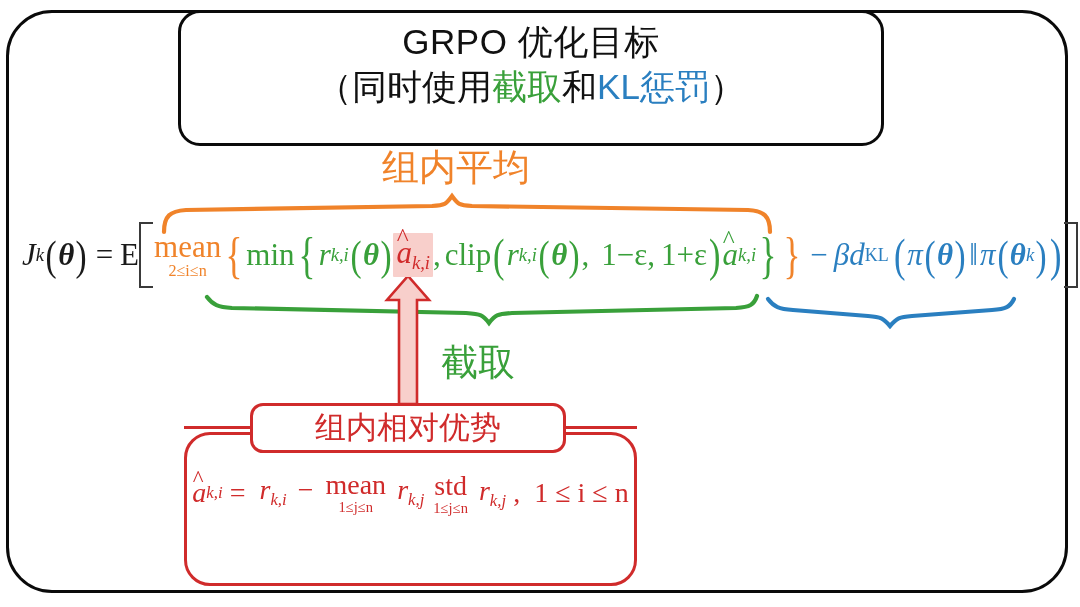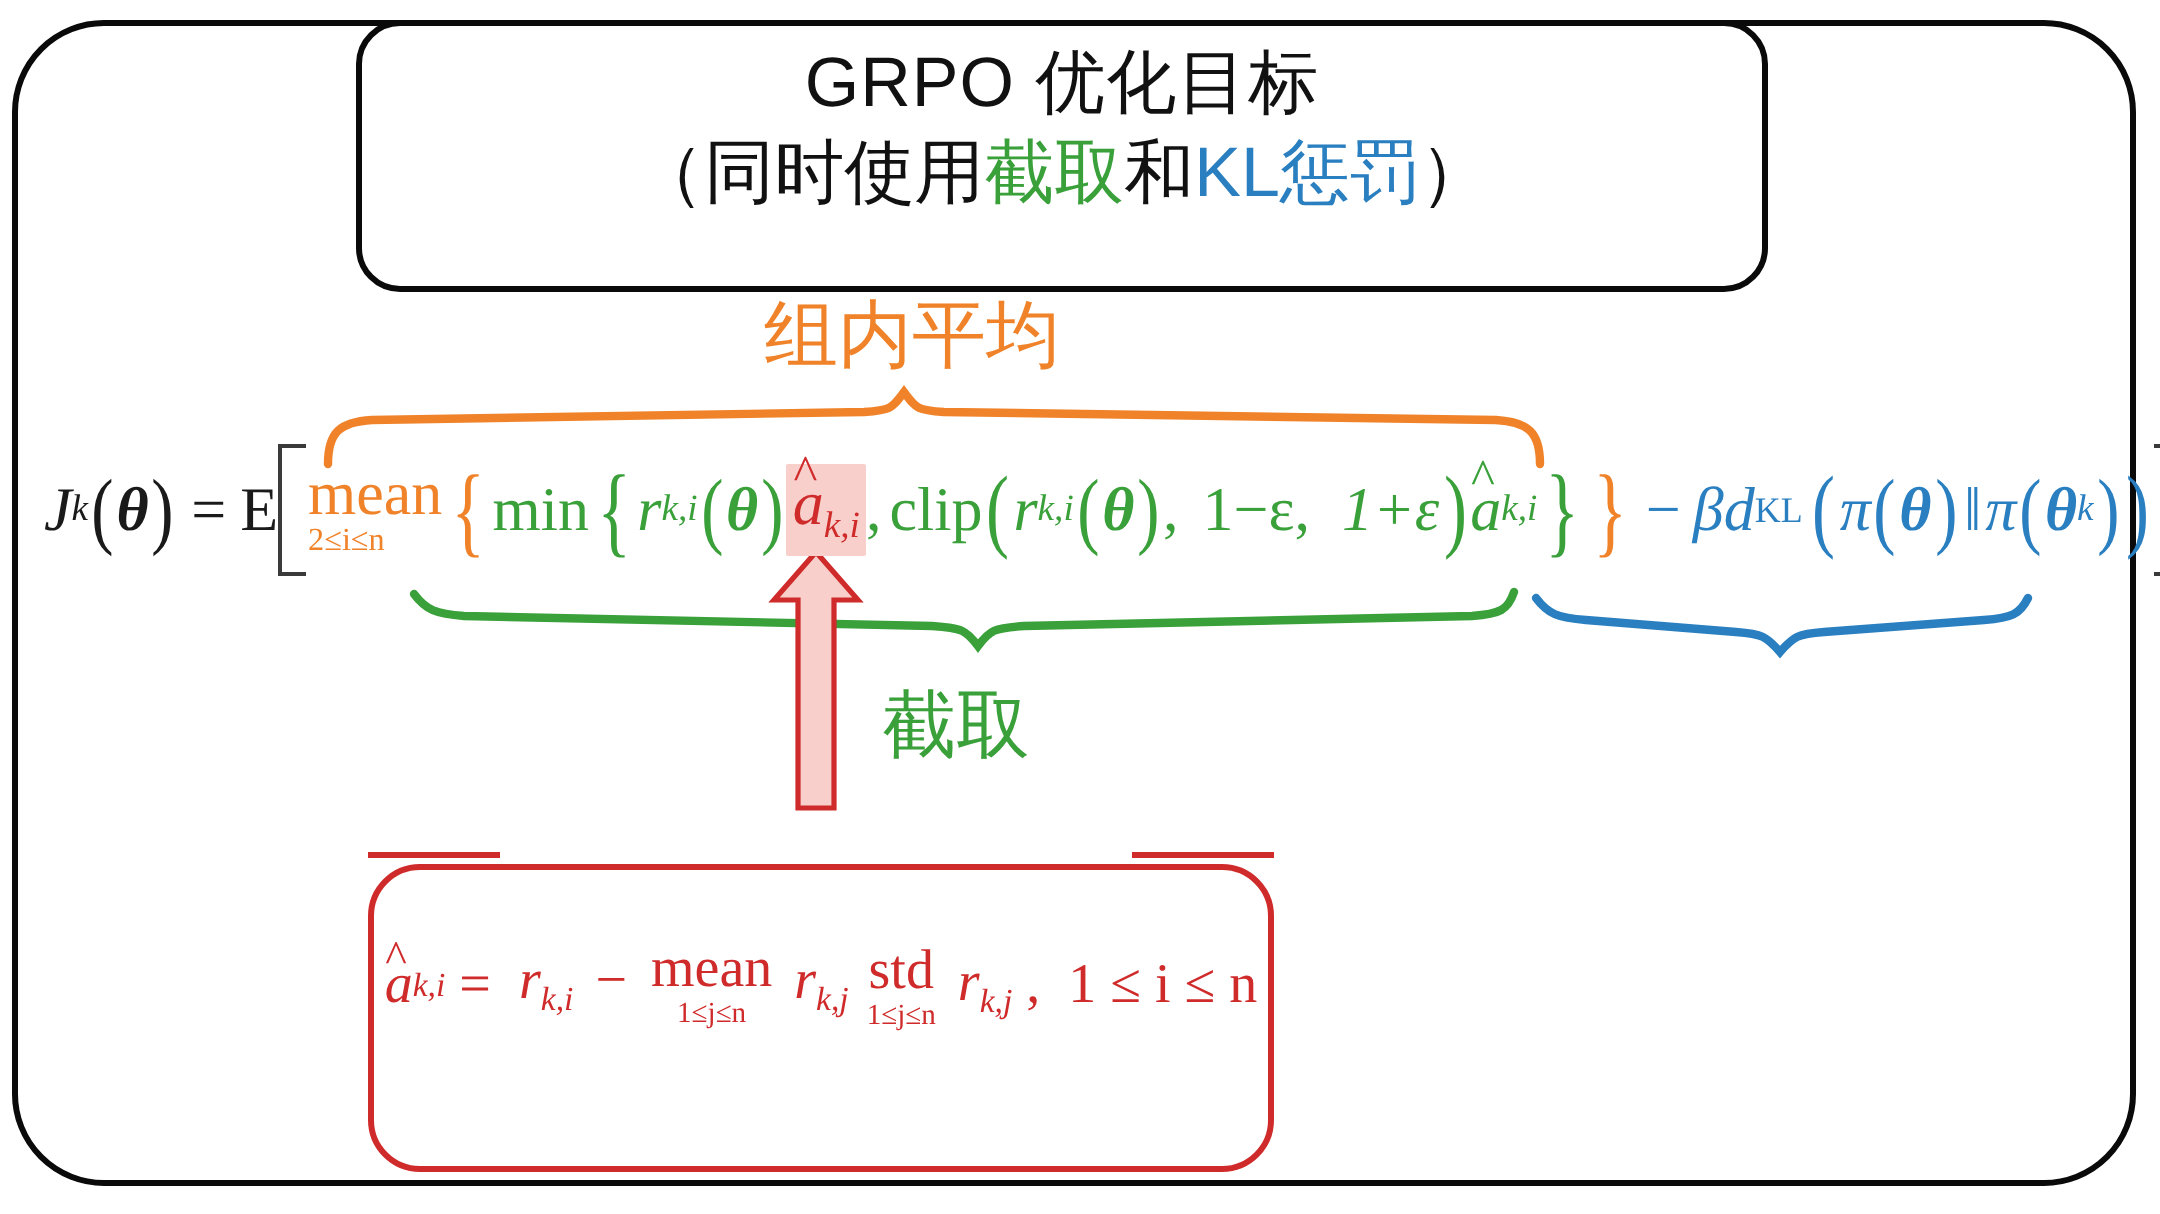--- a/index.html
+++ b/index.html
@@ -134,20 +134,21 @@
     font-size:1.62em;
     transform:scaleX(0.70);
     font-family:"Liberation Serif",serif;
     vertical-align:-0.10em;
   }
 
   
   .uop{
     display:inline-flex;
     flex-direction:column;
+    align-items:center;
     vertical-align:middle;
     line-height:1;
     margin:0 1px;
   }
   .uop .op{font-family:"Liberation Serif",serif;font-style:normal;font-size:1em;}
   .uop .lim{font-size:0.52em;margin-top:1px;font-family:"Liberation Serif",serif;}
 
   .hatwrap{position:relative;display:inline-block;}
   .hat{
     position:absolute;left:50%;top:-0.46em;transform:translateX(-62%);
@@ -280,21 +281,21 @@
       <span class="mr c-green" style="margin-left:4px;">clip</span>
       <span class="paren-b c-green">(</span>
       <span class="mi c-green">r</span>
         <span class="sub mi c-green">k,i</span>
       <span class="paren c-green">(</span>
         <span class="mb c-green">θ</span>
         <span class="paren c-green">)</span>
       <span class="mr c-green">,</span>
       <span class="mr c-green" style="margin-left:12px;">1−ε</span>
       <span class="mr c-green">,</span>
-      <span class="mr c-green" style="margin-left:16px;font-style:italic;">1+ε</span>
+      <span class="mr c-green" style="margin-left:6px;">1+ε</span>
       <span class="paren-b c-green">)</span>
       <span class="hatwrap"><span class="hat c-green">^</span><span class="mi c-green">a</span></span>
         <span class="sub mi c-green">k,i</span>
       <span class="curly c-green">}</span>
       <span class="curly c-orange">}</span>
 
       <span class="mr c-blue" style="margin:0 6px;">−</span>
       <span class="mi c-blue">β</span>
         <span class="mi c-blue">d</span>
         <span class="subr c-blue">KL</span>
@@ -310,20 +311,23 @@
         <span class="sub mi c-blue">k</span>
         <span class="paren c-blue">)</span>
       <span class="paren-b c-blue">)</span>
       <span class="bracket-r"></span>
     </span>
   </div>
 
   <div class="red-box"></div>
   <div class="stub" id="stub-left"></div>
   <div class="stub" id="stub-right"></div>
+  <div class="red-label-box">
+    <span>组内相对优势</span>
+  </div>
 
   <div class="adv-formula">
     <span class="row">
       <span class="hatwrap"><span class="hat">^</span><span class="mi">a</span></span>
         <span class="sub mi">k,i</span>
       <span class="mr" style="margin:0 7px;">=</span>
 
       <span class="frac">
         <span class="num">
           <span class="mi">r</span><span class="sub mi">k,i</span>

